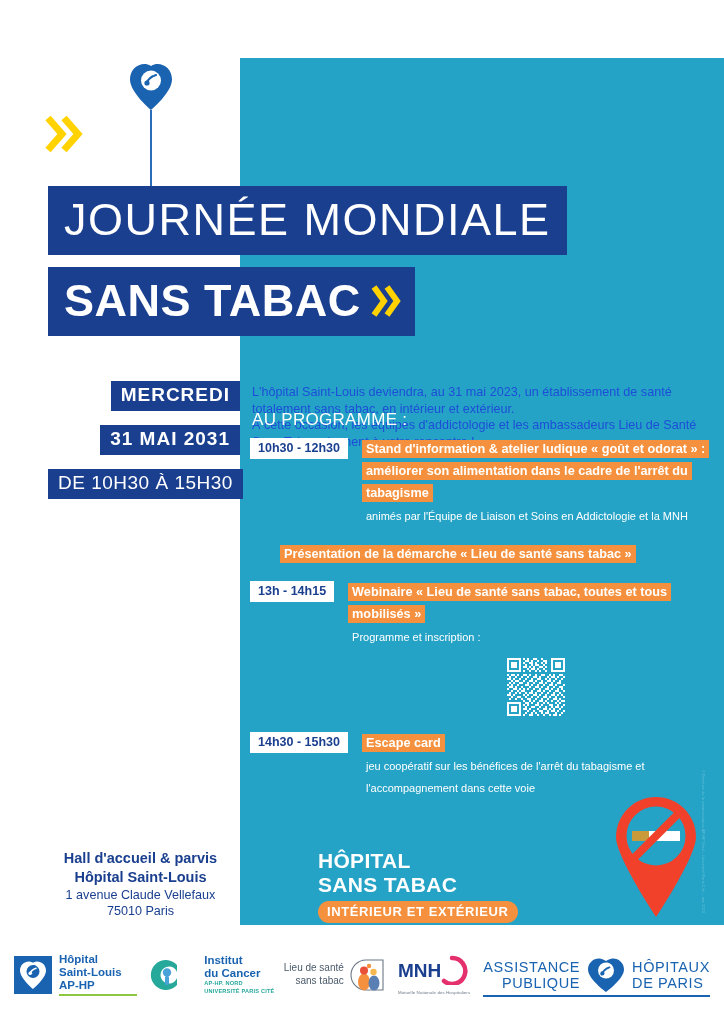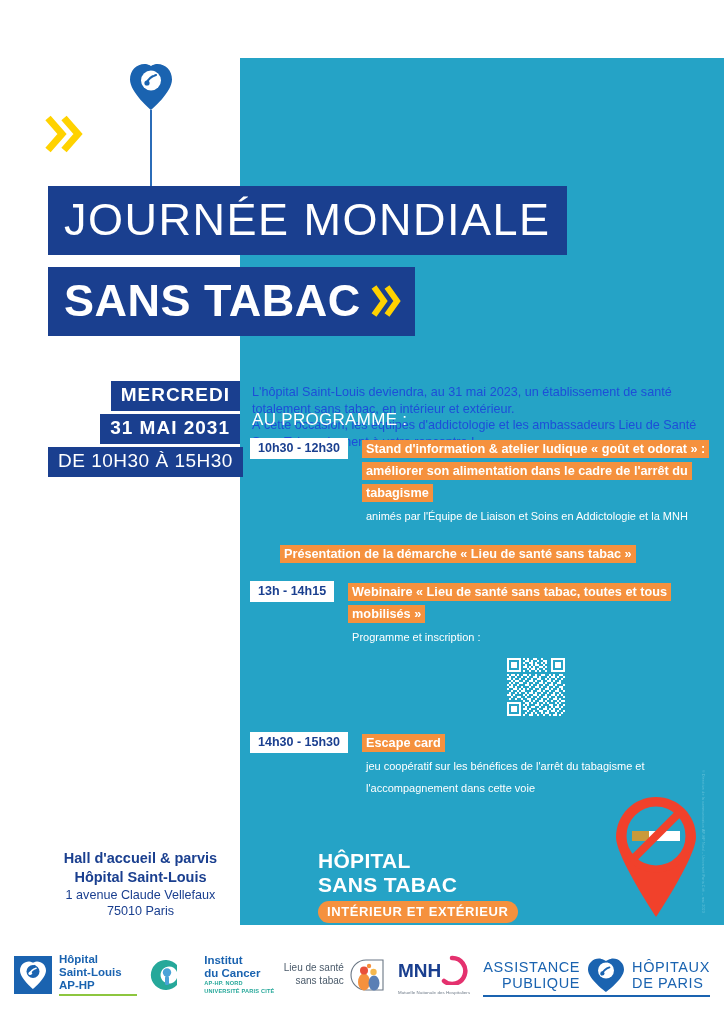--- a/index.html
+++ b/index.html
@@ -57,21 +57,21 @@
     display:flex; align-items:center; gap:10px;
   }
   .chev-yellow-inline { width:30px; height:34px; flex:0 0 auto; }
 
   
   .datebox { position:absolute; left:48px; top:381px; width:192px; text-align:right; }
   .datebox span {
     display:inline-block;
     background:#1a3f8f; color:#ffffff;
     padding:3px 10px 5px 10px;
-    margin-bottom:3px;
+    margin-bottom:14px;
     white-space:nowrap;
   }
   .dl1 { font-size:19px; font-weight:700; letter-spacing:1px; }
   .dl2 { font-size:19px; font-weight:700; letter-spacing:1px; }
   .dl3 { font-size:19px; font-weight:400; letter-spacing:0.5px; }
 
   
   .intro {
     position:absolute; left:252px; top:340px; width:465px;
     color:#1d4ed8; font-size:12.6px; line-height:16.5px;margin-top:44px;

